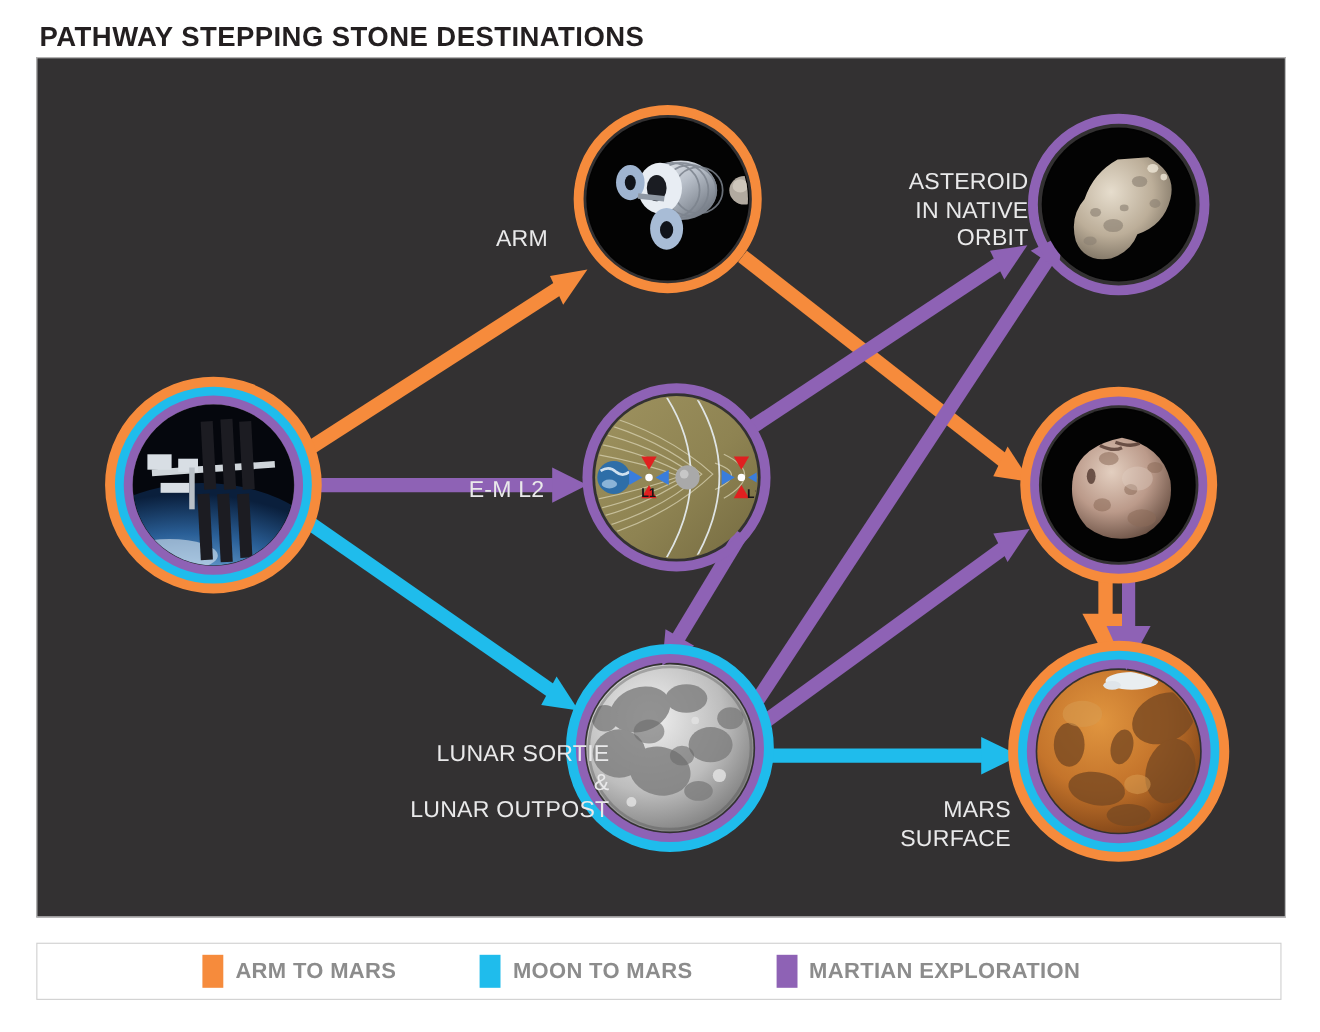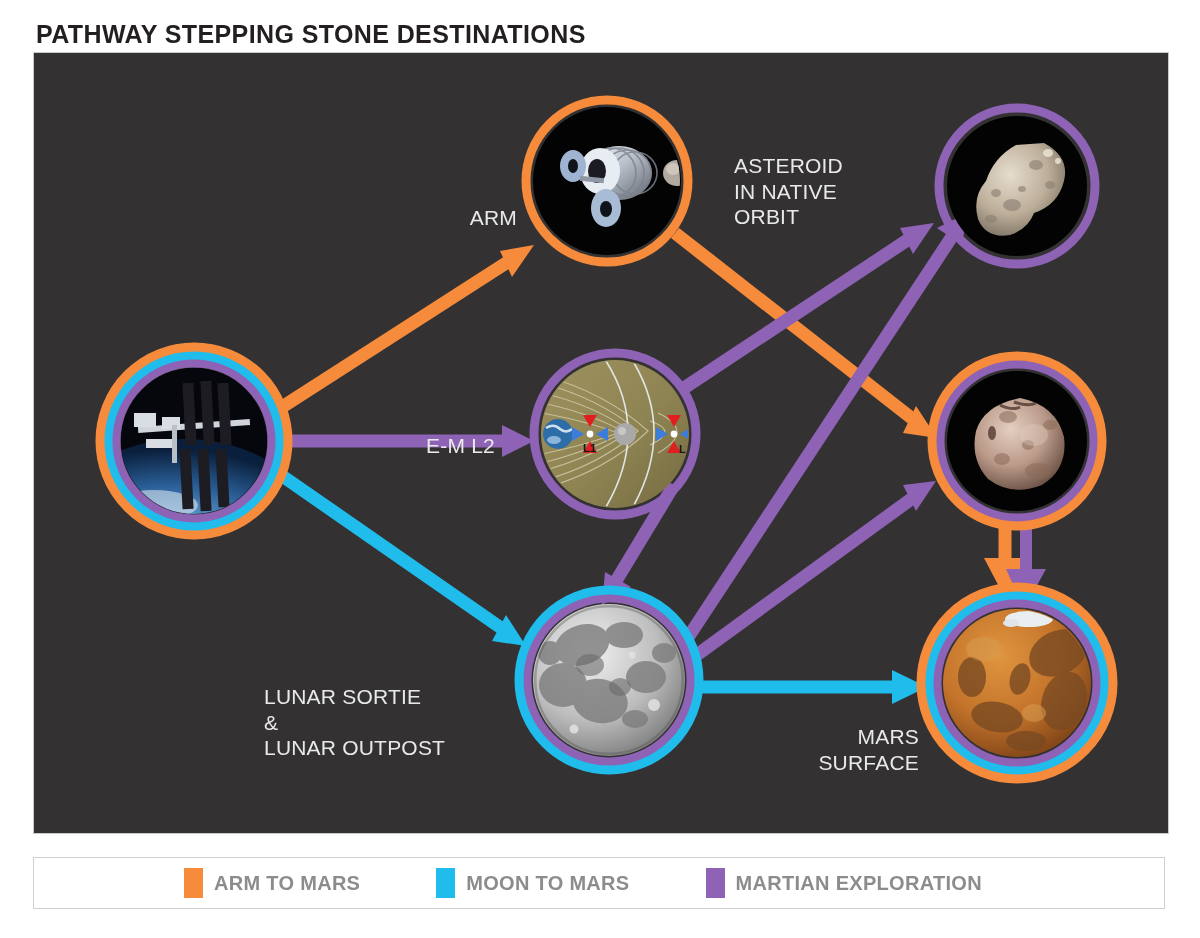--- a/index.html
+++ b/index.html
@@ -48,26 +48,26 @@
   }
   .node-label {
     position: absolute;
     color: #e9e9ea;
     font-size: 21px;
     font-family: "Liberation Sans", sans-serif;
     line-height: 1.22;
     letter-spacing: 0.2px;
     white-space: pre-line;
   }
-  .lbl-arm       { left: 398px;  top: 152px; text-align: right; width: 85px; }
-  .lbl-asteroid  { left: 700px;  top: 100px; width: 185px; }
+  .lbl-arm       { left: 398px;  top: 152px; text-align: center; width: 85px; }
+  .lbl-asteroid  { left: 716px;  top: 100px; text-align: right; width: 185px; }
   .lbl-eml2      { left: 370px;  top: 380px; text-align: center; width: 113px; }
   .lbl-martian   { left: 700px;  top: 360px; text-align: right; width: 185px; }
   .lbl-leo       { left: 50px;   top: 490px; text-align: center; width: 230px; }
-  .lbl-lunar     { left: 230px;  top: 620px; text-align: left; width: 290px; margin-top: 11px; }
+  .lbl-lunar     { left: 230px;  top: 620px; text-align: right; width: 290px; }
   .lbl-marssurf  { left: 700px;  top: 671px; text-align: right; width: 185px; }
 
   #legend-box {
     position: absolute;
     left: 33px;
     top: 857px;
     width: 1132px;
     height: 52px;
     background: #ffffff;
     border: 1px solid #cfcfcf;

